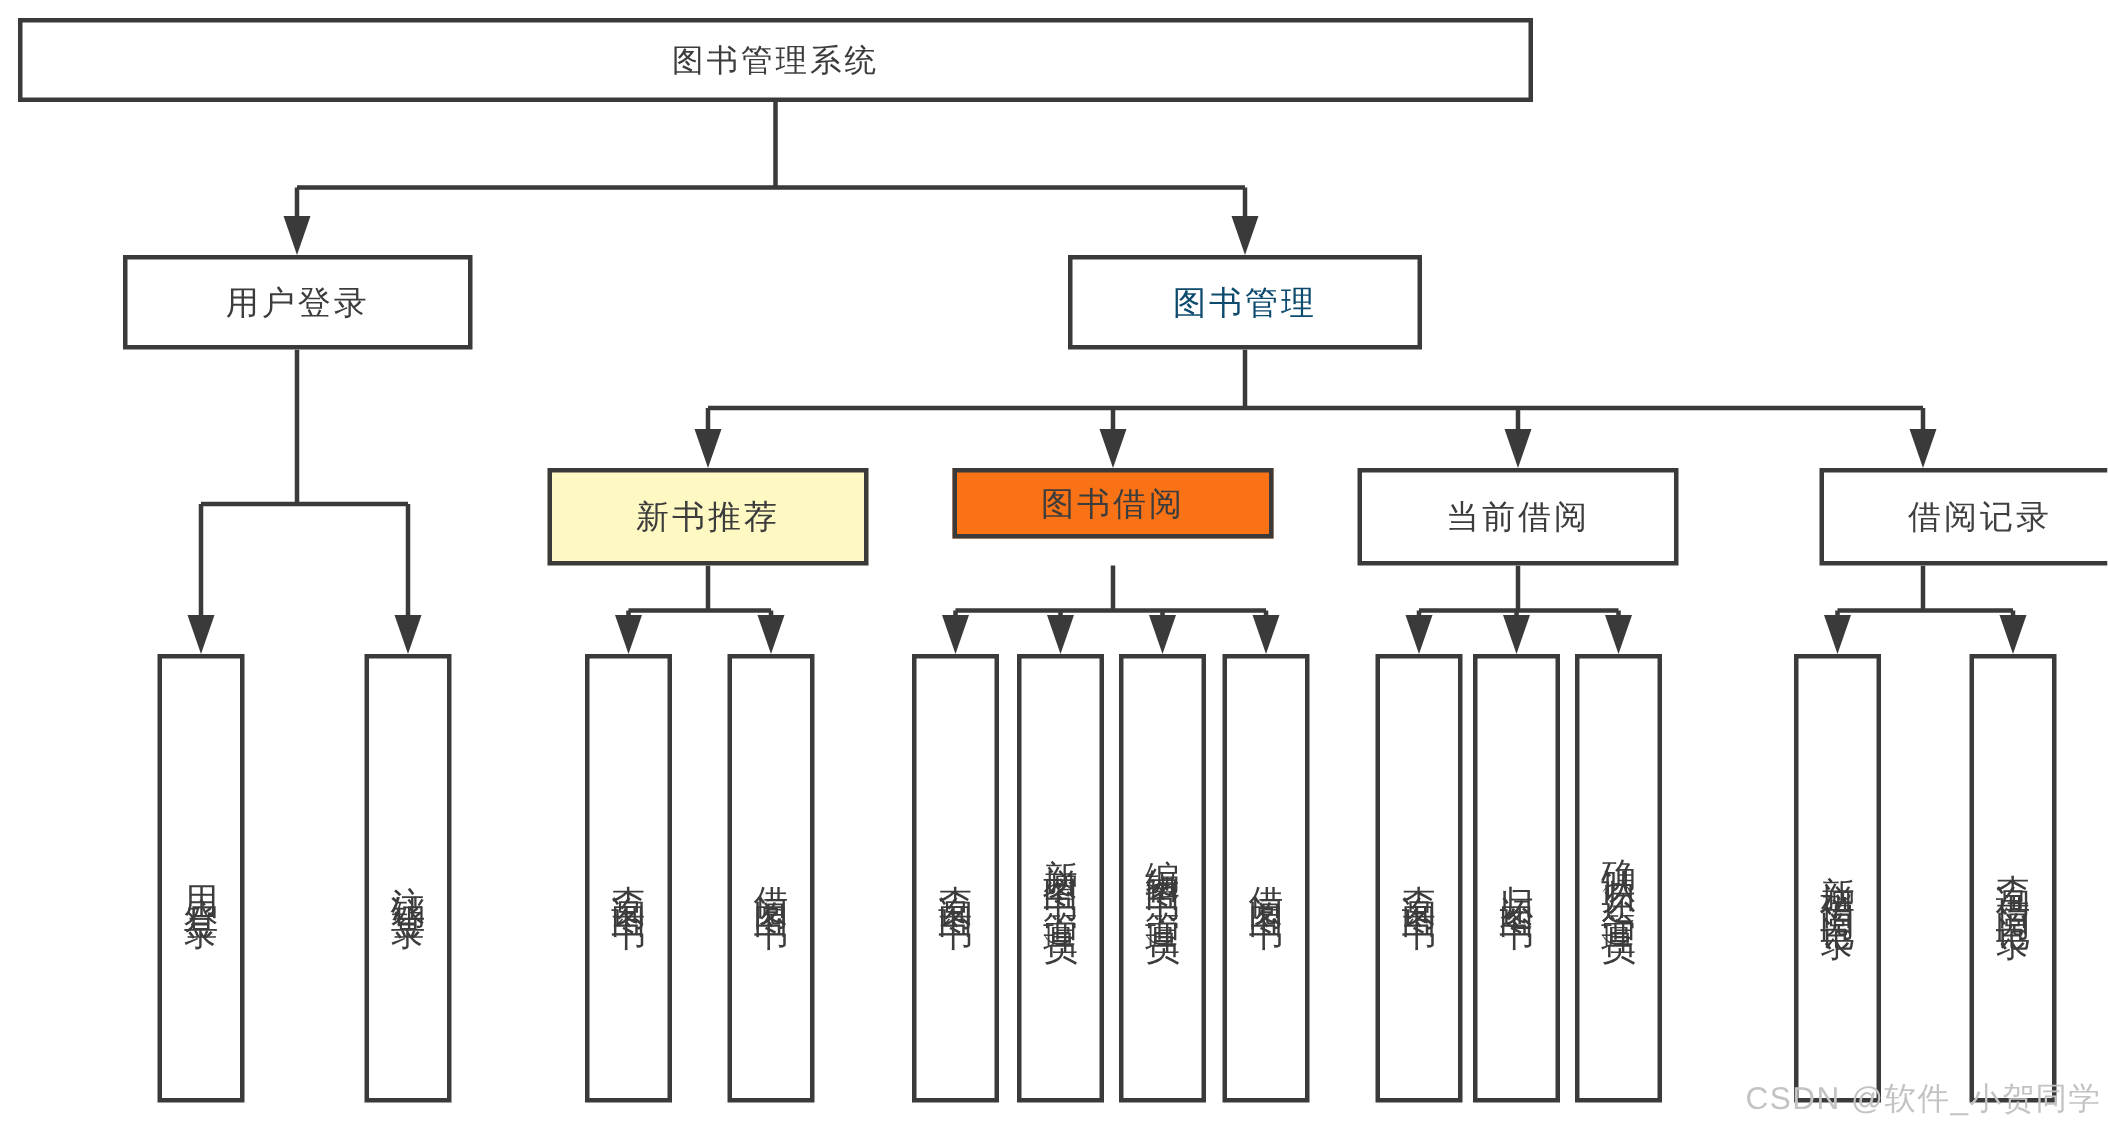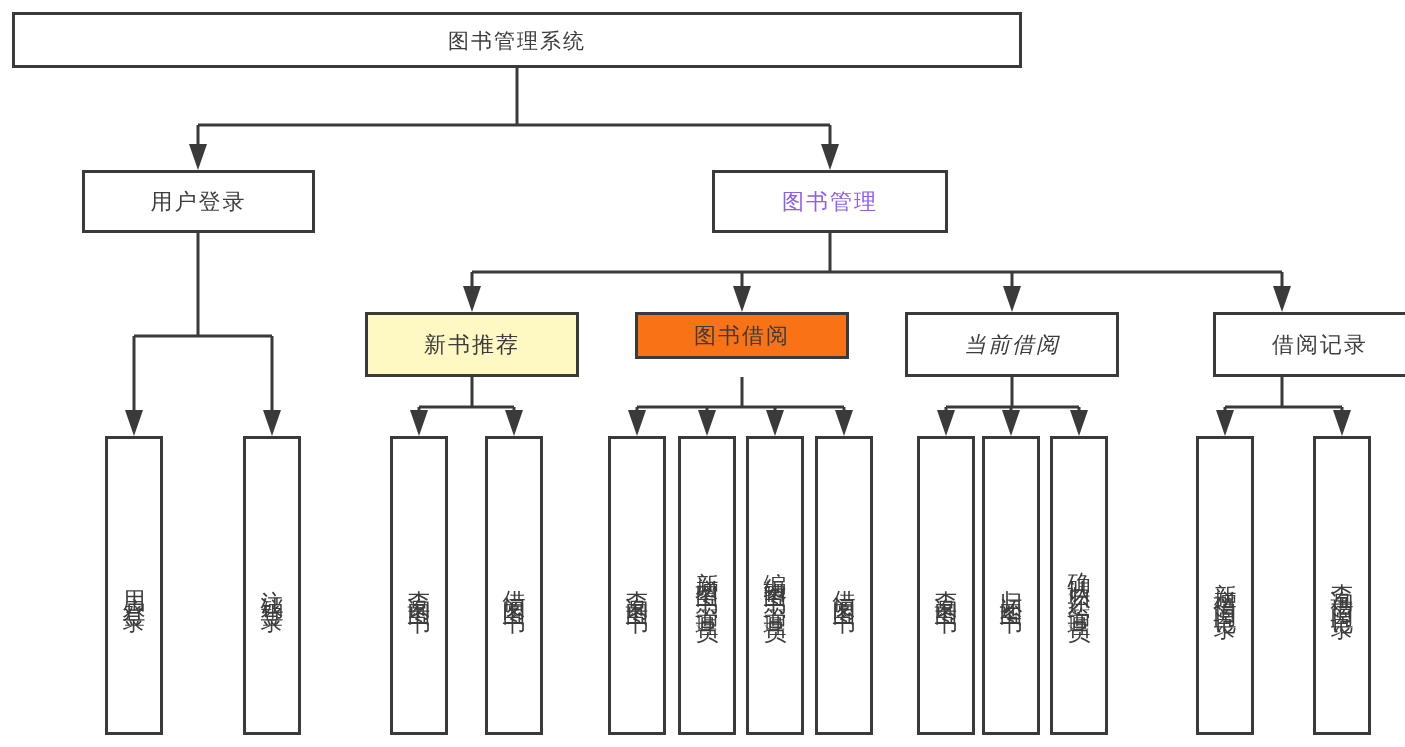--- a/index.html
+++ b/index.html
@@ -87,32 +87,33 @@
       <polygon points="937,410 955,410 946,436" fill="#3a3a3a"></polygon>
       <polygon points="1002,410 1020,410 1011,436" fill="#3a3a3a"></polygon>
       <polygon points="1070,410 1088,410 1079,436" fill="#3a3a3a"></polygon>
       <path d="M 1282 377 V 407 M 1225 407 H 1342 M 1225 407 V 418 M 1342 407 V 418" stroke="#3a3a3a" stroke-width="3" fill="none"></path>
       <polygon points="1216,410 1234,410 1225,436" fill="#3a3a3a"></polygon>
       <polygon points="1333,410 1351,410 1342,436" fill="#3a3a3a"></polygon>
     </svg>
   <div id="nodes">
       <div class="node hbox root" style="left: 12px; top: 12px; width: 1010px; height: 56px; border-color: rgb(58, 58, 58); background: rgb(255, 255, 255); color: rgb(60, 60, 60);">图书管理系统</div>
       <div class="node hbox" style="left: 82px; top: 170px; width: 233px; height: 63px; border-color: rgb(58, 58, 58); background: rgb(255, 255, 255); color: rgb(60, 60, 60);">用户登录</div>
-      <div class="node hbox" style="left: 712px; top: 170px; width: 236px; height: 63px; border-color: rgb(58, 58, 58); background: rgb(255, 255, 255); color: #8b5cf6;">图书管理</div>
+      <div class="node hbox" style="left: 712px; top: 170px; width: 236px; height: 63px; border-color: rgb(58, 58, 58); background: rgb(255, 255, 255); color: #0c4a6e;">图书管理</div>
       <div class="node hbox" style="left: 365px; top: 312px; width: 214px; height: 65px; border-color: rgb(58, 58, 58); background: #fef9c3; color: rgb(60, 60, 60);">新书推荐</div>
       <div class="node hbox" style="left: 635px; top: 312px; width: 214px; height: 47px; border-color: rgb(58, 58, 58); background: #f97316; color: rgb(60, 60, 60);">图书借阅</div>
-      <div class="node hbox" style="left: 905px; top: 312px; width: 214px; height: 65px; border-color: rgb(58, 58, 58); background: rgb(255, 255, 255); color: rgb(60, 60, 60); font-style: italic;">当前借阅</div>
+      <div class="node hbox" style="left: 905px; top: 312px; width: 214px; height: 65px; border-color: rgb(58, 58, 58); background: rgb(255, 255, 255); color: rgb(60, 60, 60);">当前借阅</div>
       <div class="node hbox" style="left: 1213px; top: 312px; width: 214px; height: 65px; border-color: rgb(58, 58, 58); background: rgb(255, 255, 255); color: #404040;">借阅记录</div>
       <div class="node vbox" style="left: 105px; top: 436px; width: 58px; height: 299px; border-color: rgb(58, 58, 58); background: rgb(255, 255, 255); color: rgb(60, 60, 60);">用户登录</div>
       <div class="node vbox" style="left: 243px; top: 436px; width: 58px; height: 299px; border-color: rgb(58, 58, 58); background: rgb(255, 255, 255); color: rgb(60, 60, 60);">注销登录</div>
       <div class="node vbox" style="left: 390px; top: 436px; width: 58px; height: 299px; border-color: rgb(58, 58, 58); background: rgb(255, 255, 255); color: rgb(60, 60, 60);">查询图书</div>
       <div class="node vbox" style="left: 485px; top: 436px; width: 58px; height: 299px; border-color: rgb(58, 58, 58); background: rgb(255, 255, 255); color: rgb(60, 60, 60);">借阅图书</div>
       <div class="node vbox" style="left: 608px; top: 436px; width: 58px; height: 299px; border-color: rgb(58, 58, 58); background: rgb(255, 255, 255); color: rgb(60, 60, 60);">查询图书</div>
       <div class="node vbox" style="left: 678px; top: 436px; width: 58px; height: 299px; border-color: rgb(58, 58, 58); background: rgb(255, 255, 255); color: rgb(60, 60, 60);">新增图书（管理员）</div>
       <div class="node vbox" style="left: 746px; top: 436px; width: 58px; height: 299px; border-color: rgb(58, 58, 58); background: rgb(255, 255, 255); color: rgb(60, 60, 60);">编辑图书（管理员）</div>
       <div class="node vbox" style="left: 815px; top: 436px; width: 58px; height: 299px; border-color: rgb(58, 58, 58); background: rgb(255, 255, 255); color: rgb(60, 60, 60);">借阅图书</div>
       <div class="node vbox" style="left: 917px; top: 436px; width: 58px; height: 299px; border-color: rgb(58, 58, 58); background: rgb(255, 255, 255); color: rgb(60, 60, 60);">查询图书</div>
       <div class="node vbox" style="left: 982px; top: 436px; width: 58px; height: 299px; border-color: rgb(58, 58, 58); background: rgb(255, 255, 255); color: rgb(60, 60, 60);">归还图书</div>
       <div class="node vbox" style="left: 1050px; top: 436px; width: 58px; height: 299px; border-color: rgb(58, 58, 58); background: rgb(255, 255, 255); color: rgb(60, 60, 60);">确认归还（管理员）</div>
       <div class="node vbox" style="left: 1196px; top: 436px; width: 58px; height: 299px; border-color: rgb(58, 58, 58); background: rgb(255, 255, 255); color: rgb(60, 60, 60);">新增借阅记录</div>
       <div class="node vbox" style="left: 1313px; top: 436px; width: 58px; height: 299px; border-color: rgb(58, 58, 58); background: rgb(255, 255, 255); color: rgb(60, 60, 60);">查询借阅记录</div>
     </div>
+  <div class="watermark" style="color: rgb(195, 195, 195);">CSDN @软件_小贺同学</div>
 </div>
 
 </body></html>

